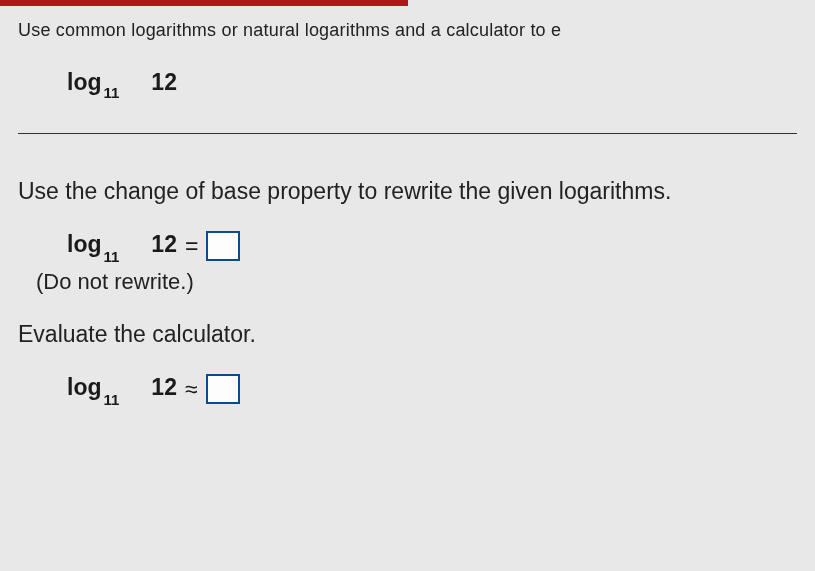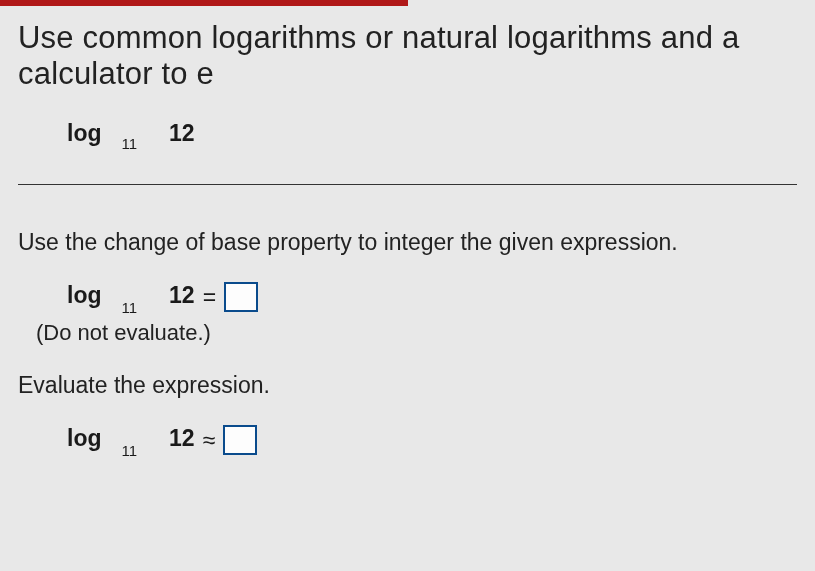--- a/index.html
+++ b/index.html
@@ -19,42 +19,42 @@
     .red-bar {
       height: 6px;
       background: #b01818;
       width: 50%;
       margin-bottom: 4px;
     }
     .content {
       padding: 10px 18px 0 18px;
     }
     .instruction-top {
-      font-size: 31px;
+      font-size: 18px;
       color: #222;
       margin-bottom: 28px;
       letter-spacing: 0.2px;
     }
     .expr-block {
       margin-left: 18px;
       margin-bottom: 36px;
     }
     .log-expr {
       font-size: 23px;
       font-weight: bold;
       color: #1a1a1a;
       margin-left: 31px;
     }
     .log-base {
       font-size: 15px;
-      font-weight: normal;
+      font-weight: bold;
       vertical-align: sub;
       position: relative;
       top: 4px;
-      margin-left: 20px;
+      margin-left: 2px;
       margin-right: 1px;
     }
     .hr-divider {
       border: none;
       border-top: 1.5px solid #333;
       margin: 30px 0 44px 0;
     }
     .instruction {
       font-size: 23px;
       color: #222;
@@ -99,33 +99,33 @@
 <div class="content">
 
   <div class="instruction-top">Use common logarithms or natural logarithms and a calculator to e</div>
 
   <div class="expr-block">
     <span class="log-expr">log</span><span class="log-base">11</span><span class="log-expr">12</span>
   </div>
 
   <hr class="hr-divider">
 
-  <div class="instruction">Use the change of base property to integer the given expression.</div>
+  <div class="instruction">Use the change of base property to rewrite the given logarithms.</div>
 
   <div class="answer-line">
     <span>
       <span class="log-expr">log</span><span class="log-base">11</span><span class="log-expr">12</span>
     </span>
     <span class="equals">=</span>
     <span class="answer-box"></span>
   </div>
 
-  <div class="hint-text">(Do not evaluate.)</div>
+  <div class="hint-text">(Do not rewrite.)</div>
 
-  <div class="instruction section2">Evaluate the expression.</div>
+  <div class="instruction section2">Evaluate the calculator.</div>
 
   <div class="answer-line">
     <span>
       <span class="log-expr">log</span><span class="log-base">11</span><span class="log-expr">12</span>
     </span>
     <span class="equals">≈</span>
     <span class="answer-box"></span>
   </div>
 
 

